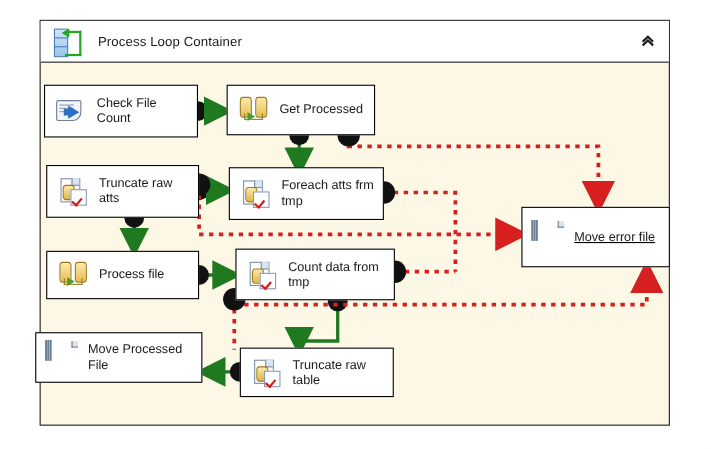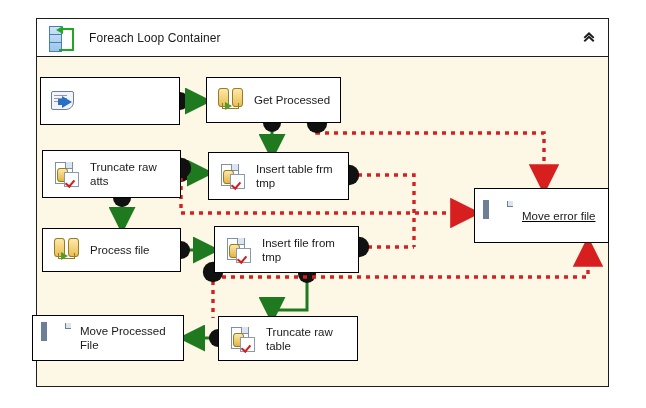--- a/index.html
+++ b/index.html
@@ -91,21 +91,21 @@
 
 <div id="canvas">
 
   <div class="container">
     <div class="container-header">
       <span class="ic-loop hdr-icon">
         <span class="col"></span>
           <span class="lp"></span>
           <span class="lpa"></span>
       </span>
-      <span class="hdr-title">Foreach Loop Container</span>
+      <span class="hdr-title">Process Loop Container</span>
       <span class="collapse-btn">
         <svg width="14" height="14" viewBox="0 0 14 14" aria-hidden="true">
           <path d="M3 7.2 L7 3.4 L11 7.2" fill="none" stroke="#1d1d1d" stroke-width="2" stroke-linecap="square"></path>
           <path d="M3 10.6 L7 6.8 L11 10.6" fill="none" stroke="#1d1d1d" stroke-width="2" stroke-linecap="square"></path>
         </svg>
       </span>
     </div>
   </div>
 
   <svg class="wires">
@@ -157,20 +157,22 @@
 
   <div class="task" style="left:40px;top:77px;width:140px;height:48px;">
     <span class="ic ic-script">
       <span class="sheet"></span>
         <span class="l1"></span>
         <span class="l2"></span>
         <span class="l3"></span>
       <span class="bstem"></span>
         <span class="barw"></span>
     </span>
+    <span class="lbl">Check File
+Count</span>
   </div>
 
   <div class="task" style="left:206px;top:77px;width:135px;height:46px;">
     <span class="ic ic-dataflow">
       <span class="barrel b1"></span>
         <span class="barrel b2"></span>
         <span class="pipe"></span>
         <span class="arw"></span>
     </span>
     <span class="lbl">Get Processed</span>
@@ -187,53 +189,53 @@
 atts</span>
   </div>
 
   <div class="task" style="left:208px;top:152px;width:141px;height:48px;">
     <span class="ic ic-sql">
       <span class="page"></span>
         <span class="fold"></span>
         <span class="bar"></span>
         <span class="chk"></span>
     </span>
-    <span class="lbl">Insert table frm
+    <span class="lbl">Foreach atts frm
 tmp</span>
   </div>
 
   <div class="task" style="left:42px;top:228px;width:139px;height:44px;">
     <span class="ic ic-dataflow">
       <span class="barrel b1"></span>
         <span class="barrel b2"></span>
         <span class="pipe"></span>
         <span class="arw"></span>
     </span>
     <span class="lbl">Process file</span>
   </div>
 
   <div class="task" style="left:214px;top:226px;width:145px;height:47px;">
     <span class="ic ic-sql">
       <span class="page"></span>
         <span class="fold"></span>
         <span class="bar"></span>
         <span class="chk"></span>
     </span>
-    <span class="lbl">Insert file from
+    <span class="lbl">Count data from
 tmp</span>
   </div>
 
   <div class="task" style="left:474px;top:188px;width:135px;height:55px;text-decoration:underline;">
     <span class="ic ic-files">
       <span class="p1"></span><span class="p2"></span><span class="p3"></span>
     </span>
     <span class="lbl">Move error file</span>
   </div>
 
-  <div class="task" style="left:32px;top:315px;width:152px;height:46px;">
+  <div class="task" style="left:32px;top:302px;width:152px;height:46px;">
     <span class="ic ic-files">
       <span class="p1"></span><span class="p2"></span><span class="p3"></span>
     </span>
     <span class="lbl">Move Processed
 File</span>
   </div>
 
   <div class="task" style="left:218px;top:316px;width:140px;height:45px;">
     <span class="ic ic-sql">
       <span class="page"></span>

